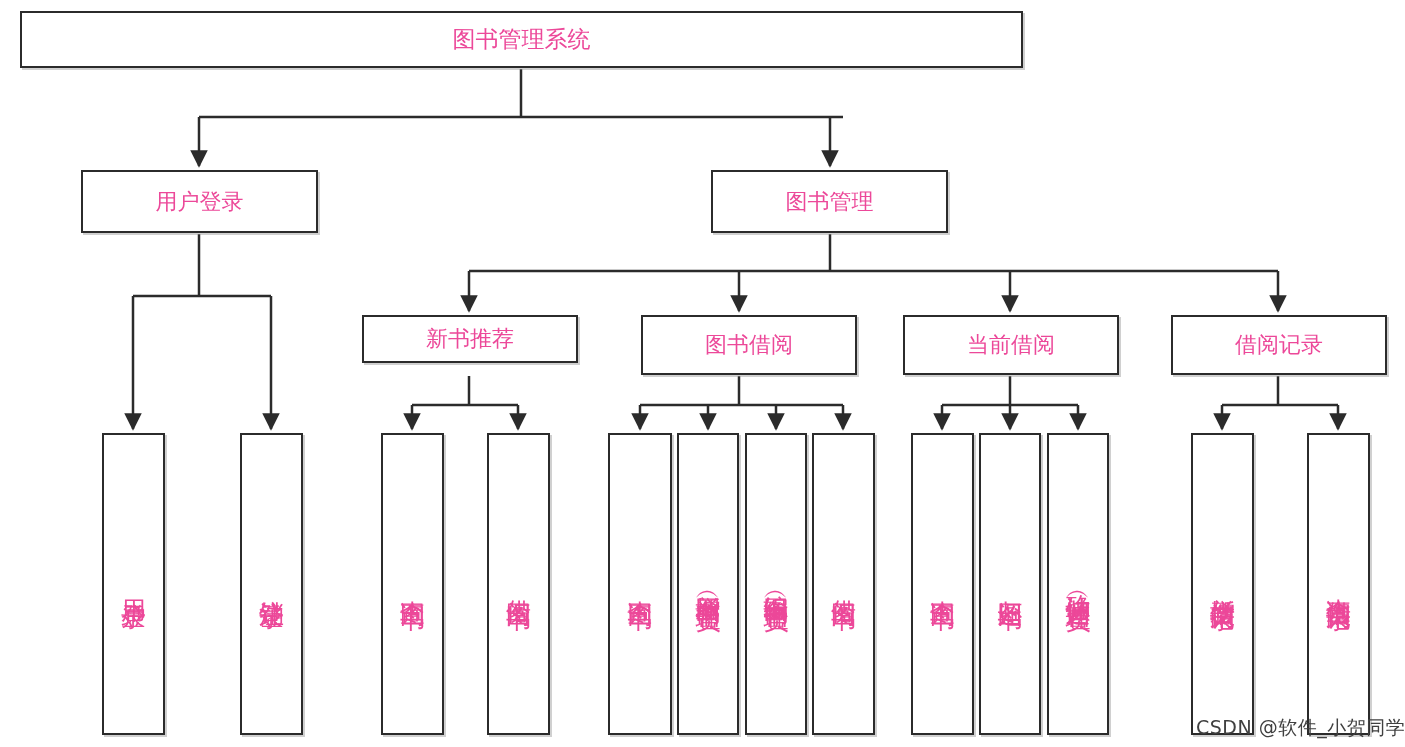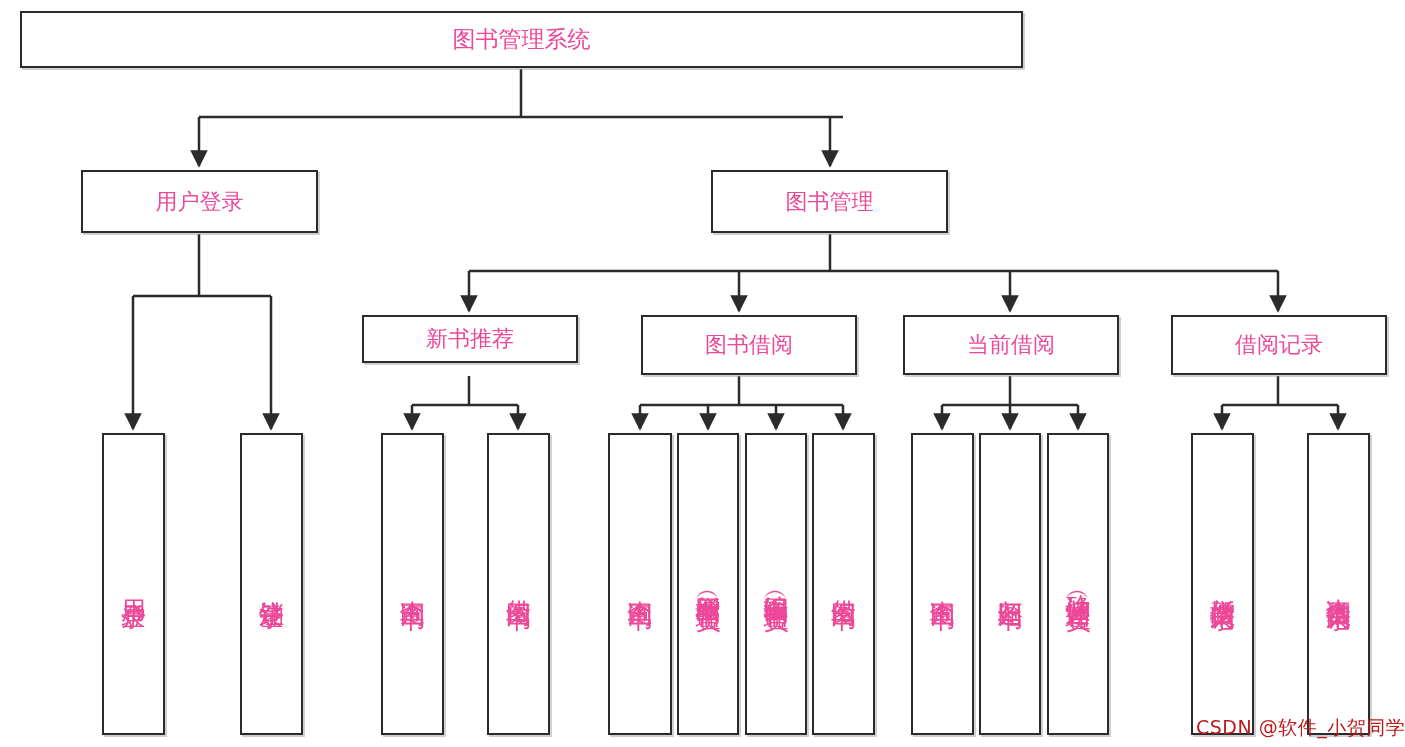--- a/index.html
+++ b/index.html
@@ -56,21 +56,21 @@
   .node-v .node-label {
     writing-mode: vertical-rl;
     text-orientation: upright;
     font-size: 25px;
     letter-spacing: 2px;
     line-height: 1;
   }
   .watermark {
     position: absolute;
     font-size: 19px;
-    color: #b91c1c;
+    color: #404040;
     white-space: nowrap;
     letter-spacing: 0.5px;
     font-family: "DejaVu Sans", "Liberation Sans", sans-serif;
   }
 </style>
 </head>
 <body>
 
 <div id="diagram-root">
 

